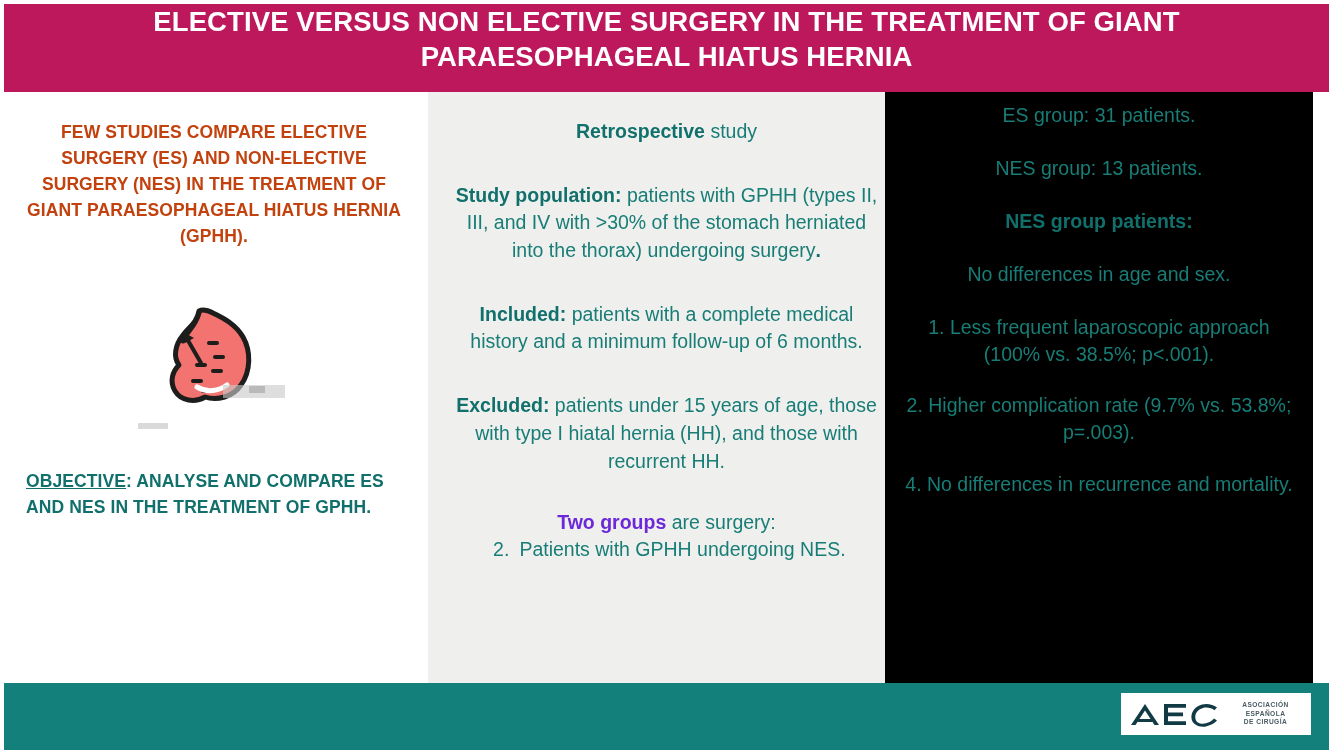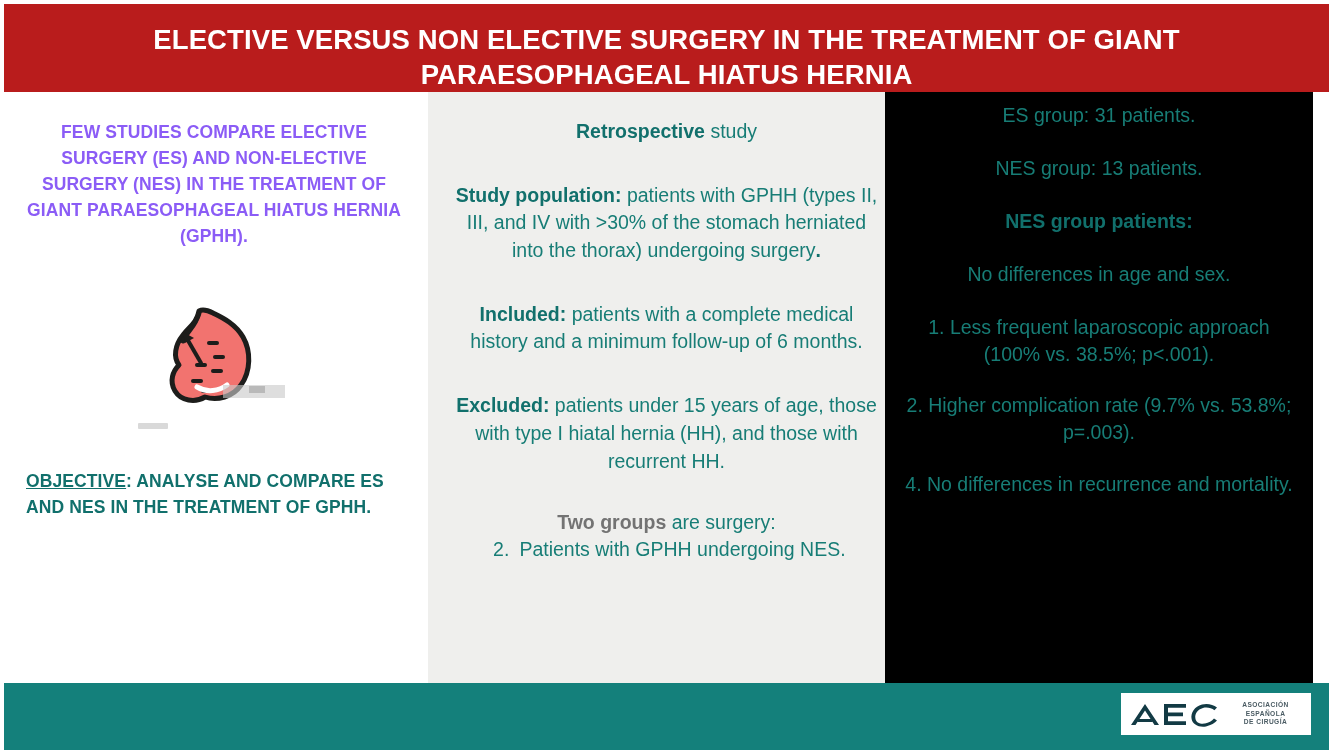--- a/index.html
+++ b/index.html
@@ -21,23 +21,23 @@
     box-sizing: border-box;
   }
 
   
   .header-band {
     position: absolute;
     left: 4px;
     top: 4px;
     width: 1325px;
     height: 88px;
-    background: #b91c1c;
+    background: #be185d;
     display: flex;
-    align-items: flex-end;
+    align-items: flex-start;
     justify-content: center;
     box-sizing: border-box;
     padding: 0 44px;
   }
   .header-title {
     color: #ffffff;
     font-size: 27.5px;
     font-weight: bold;
     line-height: 1.28;
     text-align: center;
@@ -73,21 +73,21 @@
   }
   .col-right {
     left: 885px;
     width: 428px;
     background: #000000;
     padding: 10px 20px 0 20px;
   }
 
   
   .left-headline {
-    color: #8b5cf6;
+    color: #c2410c;
     font-size: 17.5px;
     font-weight: bold;
     line-height: 1.48;
     text-align: center;
     margin: 0;
     letter-spacing: 0.1px;
   }
   .stomach-wrap {
     margin-top: 52px;
     display: flex;
@@ -128,21 +128,21 @@
   .mid-p.first { margin-top: 10px; margin-bottom: 36px; }
   .mid-p.gap-big { margin-bottom: 36px; }
   .mid-p b, .mid-p strong { font-weight: bold; color: #11706c; }
 
   .two-groups-title {
     color: #177d76;
     font-size: 19.5px;
     text-align: center;
     margin: 0 0 2px 0;
   }
-  .two-groups-title b { font-weight: bold; color: #737373; }
+  .two-groups-title b { font-weight: bold; color: #6d28d9; }
   .groups-list {
     margin: 0;
     padding: 0;
     list-style: none;
     color: #177d76;
     font-size: 19.5px;
     line-height: 1.36;
     text-align: center;
   }
   .groups-list li {

